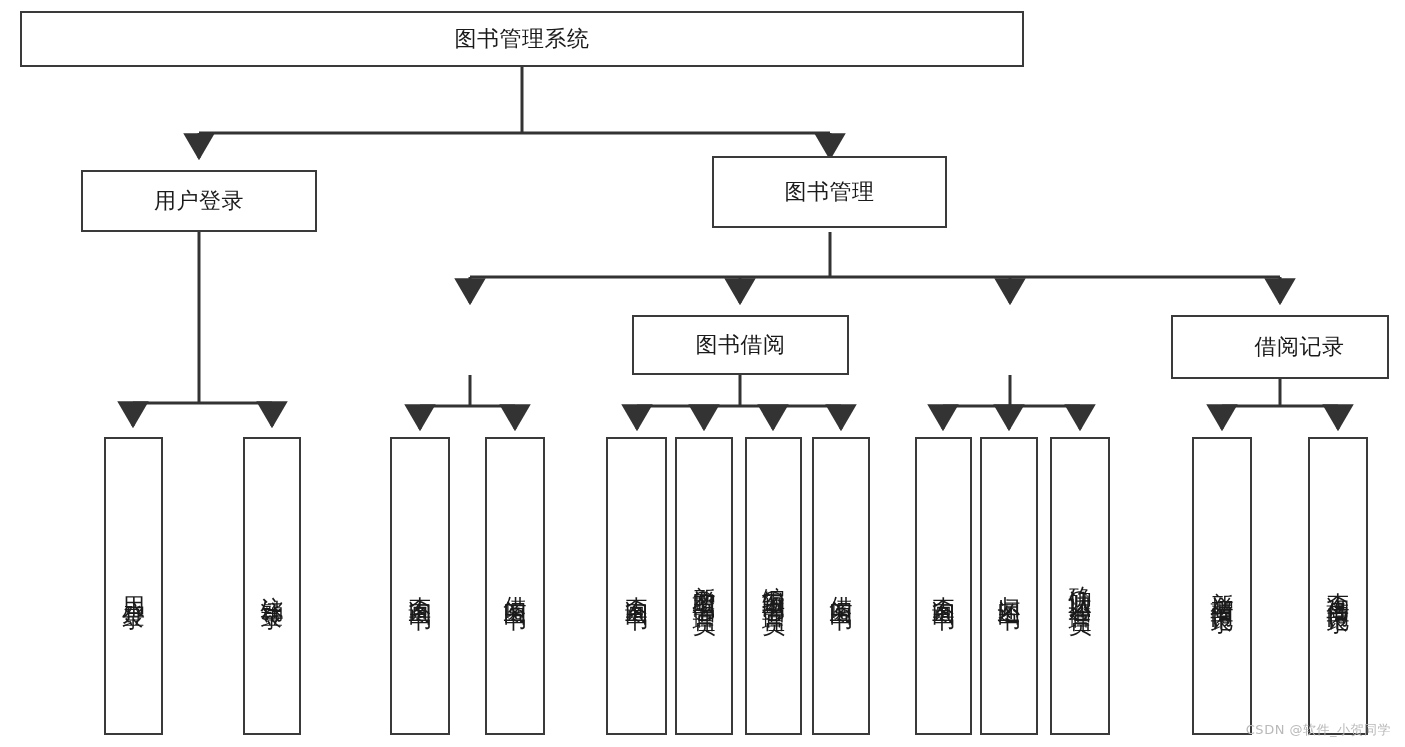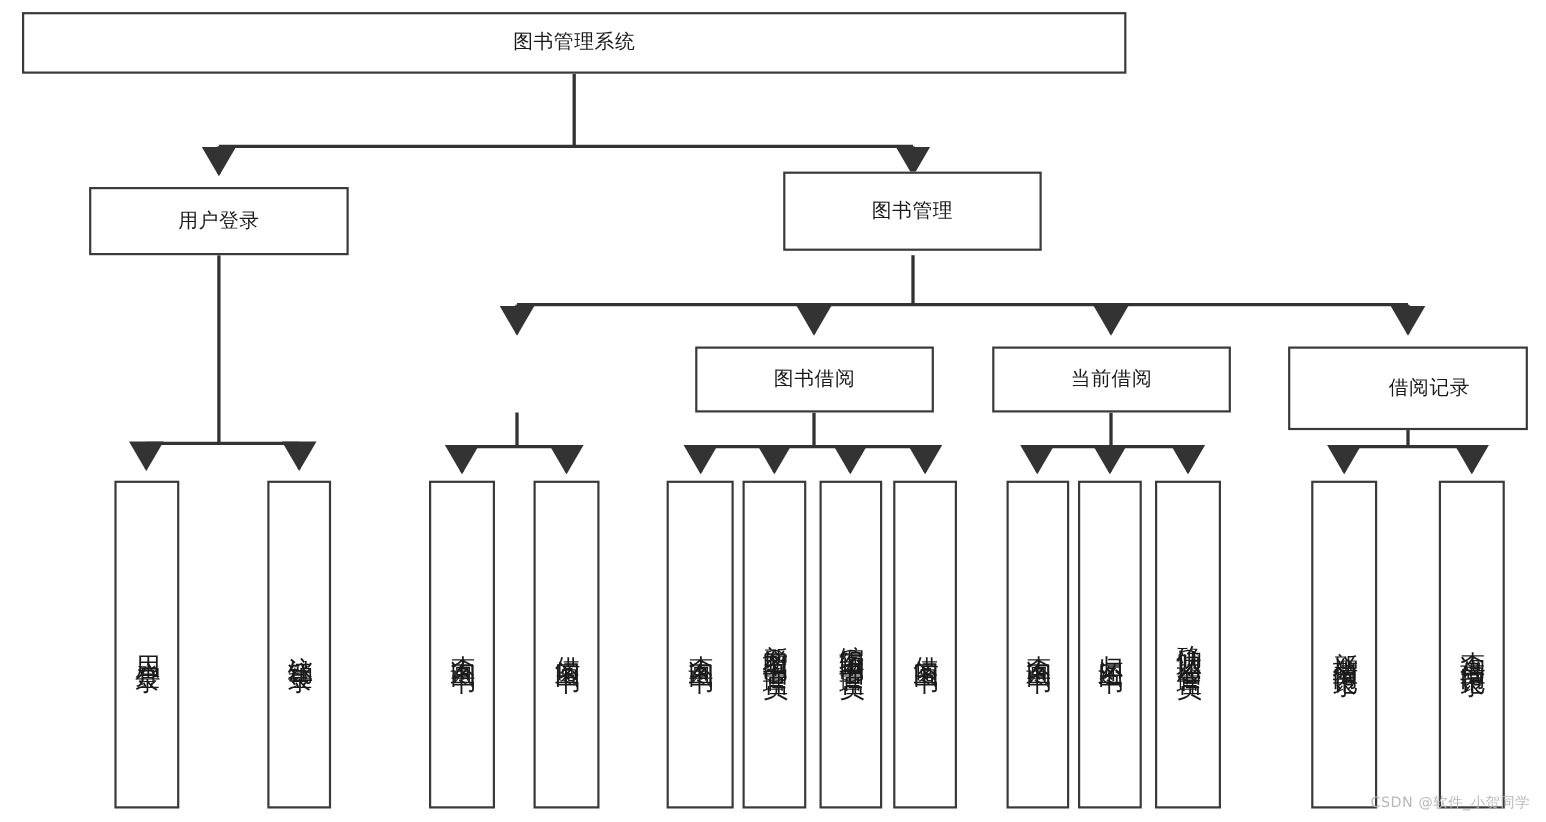--- a/index.html
+++ b/index.html
@@ -36,21 +36,21 @@
     justify-content: center;
     z-index: 2;
   }
   .node .label {
     color: #1a1a1a;
     line-height: 1.12;
     letter-spacing: 0.5px;
     white-space: pre;
   }
   .node.horizontal .label {
-    font-size: 18px;
+    font-size: 22px;
   }
   .node.vertical {
     align-items: center;
     justify-content: center;
   }
   .node.vertical .label {
     writing-mode: vertical-rl;
     text-orientation: upright;
     font-size: 23px;
     letter-spacing: 4px;
@@ -130,24 +130,21 @@
   <div class="node horizontal" style="left:81px; top:170px; width:236px; height:62px;">
     <span class="label">用户登录</span>
   </div>
   <div class="node horizontal" style="left:712px; top:156px; width:235px; height:72px;">
     <span class="label">图书管理</span>
   </div>
 
   <div class="node horizontal" style="left:632px; top:315px; width:217px; height:60px;">
     <span class="label">图书借阅</span>
   </div>
-  <div class="node horizontal" style="left:902px; top:315px; width:217px; height:60px;">
-    <span class="label">当前借阅</span>
-  </div>
-  <div class="node horizontal" style="left:1171px; top:315px; width:218px; height:76px;padding-left:39px;">
+  <div class="node horizontal" style="left:1171px; top:315px; width:218px; height:64px;padding-left:39px;">
     <span class="label">借阅记录</span>
   </div>
 
   <div class="node vertical" style="left:104px; top:437px; width:59px; height:298px;">
     <span class="label">用户登录</span>
   </div>
   <div class="node vertical" style="left:243px; top:437px; width:58px; height:298px;">
     <span class="label">注销登录</span>
   </div>
 

